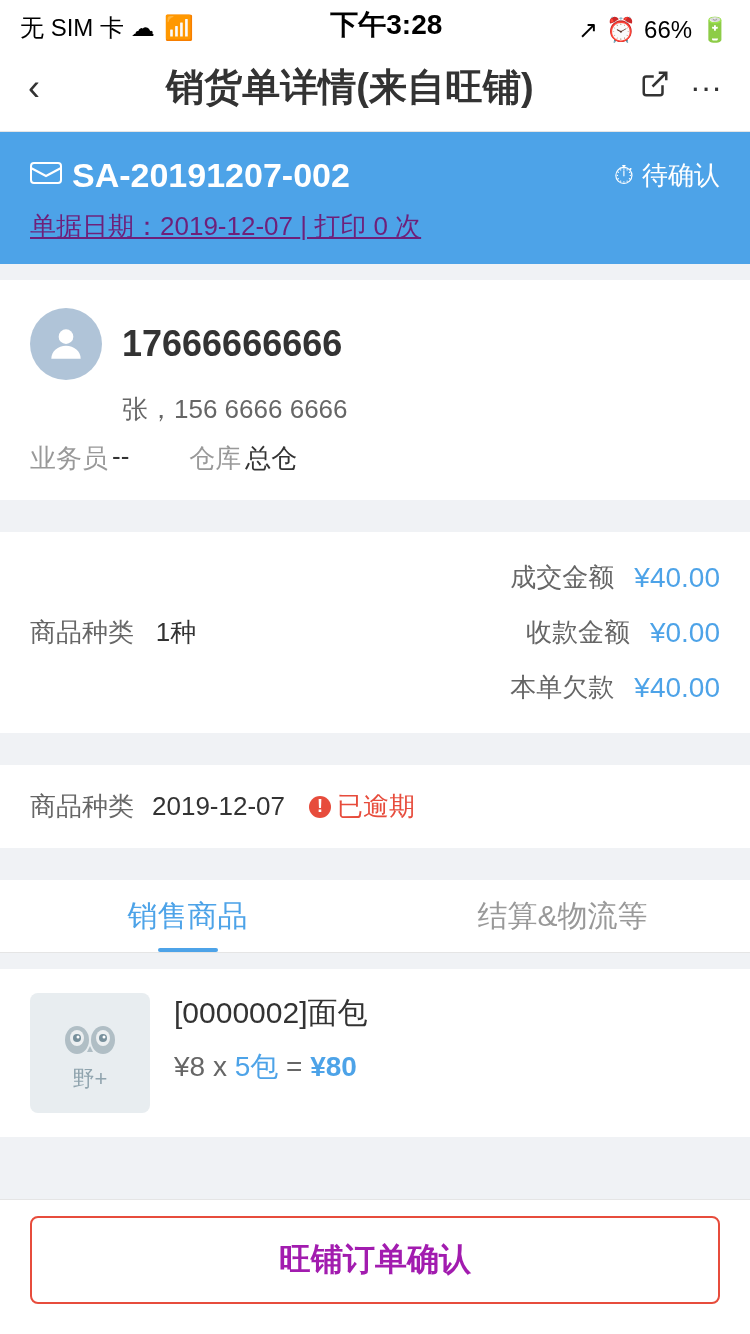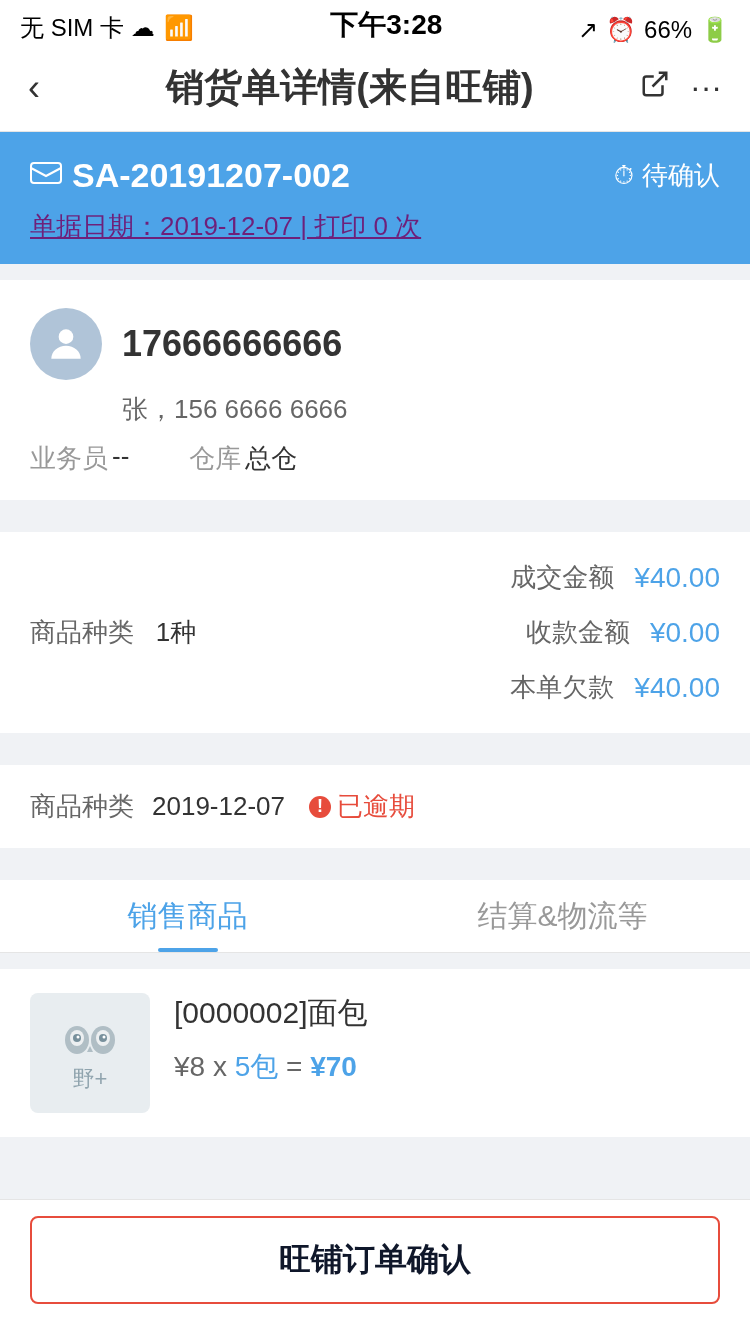--- a/index.html
+++ b/index.html
@@ -290,21 +290,21 @@
       background: #fff;
       padding: 16px 30px 30px;
       border-top: 1px solid #e5e5e5;
     }
     .confirm-btn {
       width: 100%;
       height: 88px;
       border: 2px solid #e74c3c;
       border-radius: 8px;
       background: #fff;
-      color: #0f172a;
+      color: #a21caf;
       font-size: 32px;
       font-weight: 600;
       cursor: pointer;
       display: flex;
       align-items: center;
       justify-content: center;
     }
 
     
     .divider {
@@ -458,21 +458,21 @@
       <span style="font-size:22px; color:#90a4ae; margin-top:2px;">野+</span>
     </div>
   </div>
   <div class="product-info">
     <div class="product-name">[0000002]面包</div>
     <div class="product-price">
       <span>¥8</span>
       <span> x </span>
       <span class="qty">5包</span>
       <span> = </span>
-      <span class="total">¥70</span>
+      <span class="total">¥80</span>
     </div>
   </div>
 </div>
 
 <div class="content-area"></div>
 
 <div class="bottom-bar">
   <button class="confirm-btn">旺铺订单确认</button>
 </div>
 

